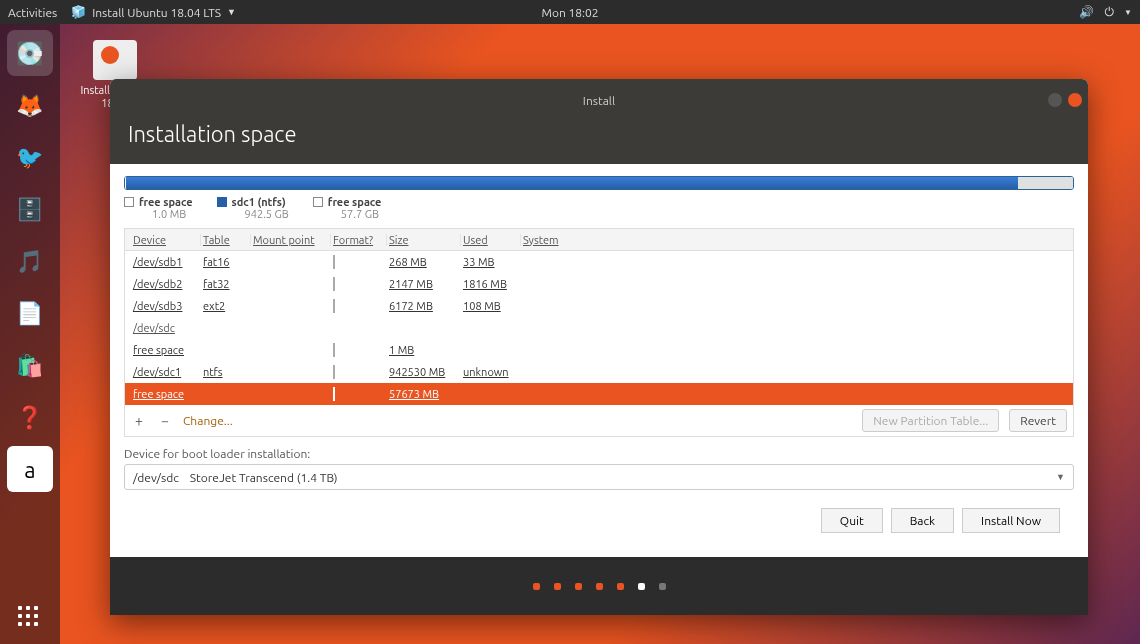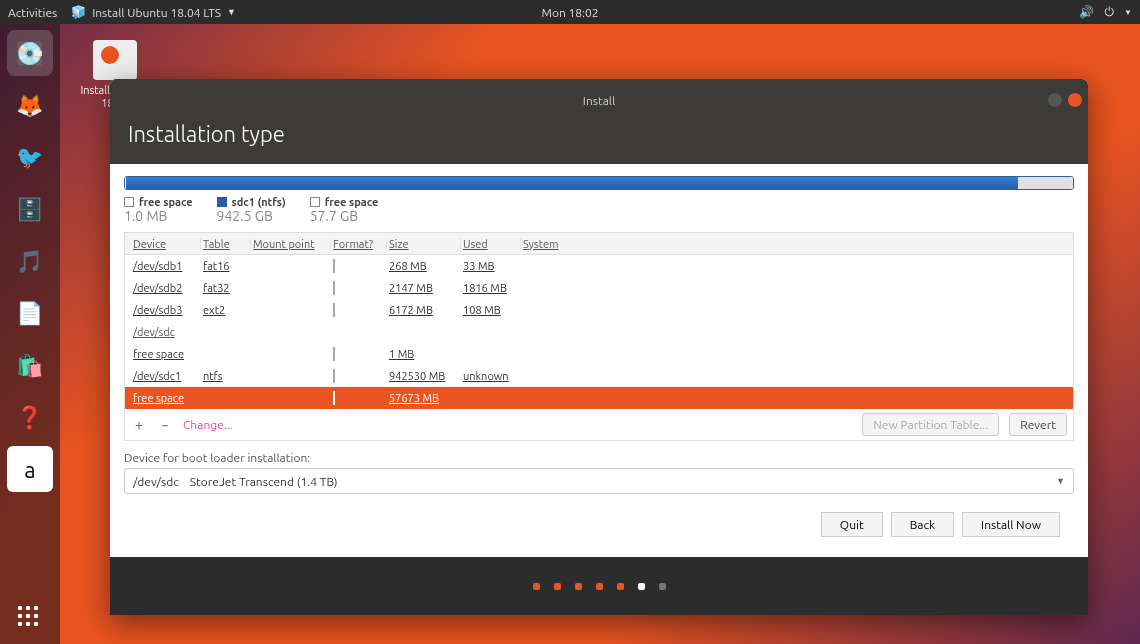--- a/index.html
+++ b/index.html
@@ -39,39 +39,39 @@
 .sizebar { height: 14px; border: 1px solid #2a6496; border-radius: 3px; overflow: hidden; display: flex; }
 .sizebar .seg1 { width: 1px; background: #fff; }
 .sizebar .seg2 { flex: 942; background: linear-gradient(#3a7bd5,#265fa8); }
 .sizebar .seg3 { flex: 58; background: #e0e0e0; }
 
 .legend { display: flex; gap: 24px; margin: 6px 0 8px; font-size: 11px; color: #444; }
 .legend .item { display: flex; flex-direction: column; }
 .legend .item .top { display: flex; align-items: center; gap: 5px; }
 .legend .sw { width: 10px; height: 10px; border: 1px solid #888; }
 .legend .sw.b { background: #265fa8; border-color:#265fa8; }
-.legend .sub { color: #888; font-size: 14px; margin-left: 0; }
+.legend .sub { color: #888; font-size: 11px; margin-left: 28px; }
 
 
 .tbl { border: 1px solid #ddd; border-bottom: none; }
 .tbl .hdr, .tbl .row { display: grid; grid-template-columns: 70px 50px 80px 56px 74px 60px 1fr; align-items: center; height: 22px; padding: 0 6px; text-decoration: underline; }
 .tbl .hdr { background: #f4f4f4; border-bottom: 1px solid #ddd; font-size: 11px; color: #555; }
 .tbl .hdr > div { border-right: 1px solid #e4e4e4; padding-left: 2px; }
 .tbl .hdr > div:last-child { border-right:none; }
 .tbl .row { font-size: 11px; }
 .tbl .row.sel { background: #e95420; color: #fff; }
 .tbl .row .ck { width: 11px; height: 11px; border: 1px solid #aaa; background:#fff; }
 .tbl .row.sel .ck { border-color:#fff; }
 .tbl .row.group { color:#555; }
 .tbl .row > div { padding-left: 2px; white-space: nowrap; }
 
 
 .tblbar { display: flex; align-items: center; border: 1px solid #ddd; border-top: none; padding: 4px 6px; gap: 10px; }
 .tblbar .ico { font-size: 14px; color: #666; cursor: pointer; width: 16px; text-align: center; }
-.tblbar .lnk { color: #ec4899; font-size: 12px; }
+.tblbar .lnk { color: #a16207; font-size: 12px; }
 .tblbar .spacer { flex: 1; }
 .tblbar button { background: #f4f4f4; border: 1px solid #ccc; border-radius: 3px; padding: 4px 10px; font-size: 12px; color: #444; }
 .tblbar button.dis { color: #aaa; }
 
 .boot-label { margin: 10px 0 4px; font-size: 12px; color: #555; }
 .select { border: 1px solid #ccc; border-radius: 3px; height: 26px; display: flex; align-items: center; padding: 0 8px; font-size: 12px; color: #333; justify-content: space-between; }
 .select .caret { font-size: 9px; color:#666; }
 
 
 .footer { display: flex; justify-content: flex-end; gap: 8px; padding: 18px 14px; }
@@ -132,21 +132,21 @@
 </div>
 
 <div class="window">
   <div class="titlebar">
     <span>Install</span>
     <div class="controls">
       <div class="btn"></div>
       <div class="btn close"></div>
     </div>
   </div>
-  <div class="header">Installation type</div>
+  <div class="header">Installation space</div>
 
   <div class="content">
     <div class="sizebar">
       <div class="seg1"></div>
         <div class="seg2"></div>
         <div class="seg3"></div>
     </div>
 
     <div class="legend" id="legend">
         <div class="item">

